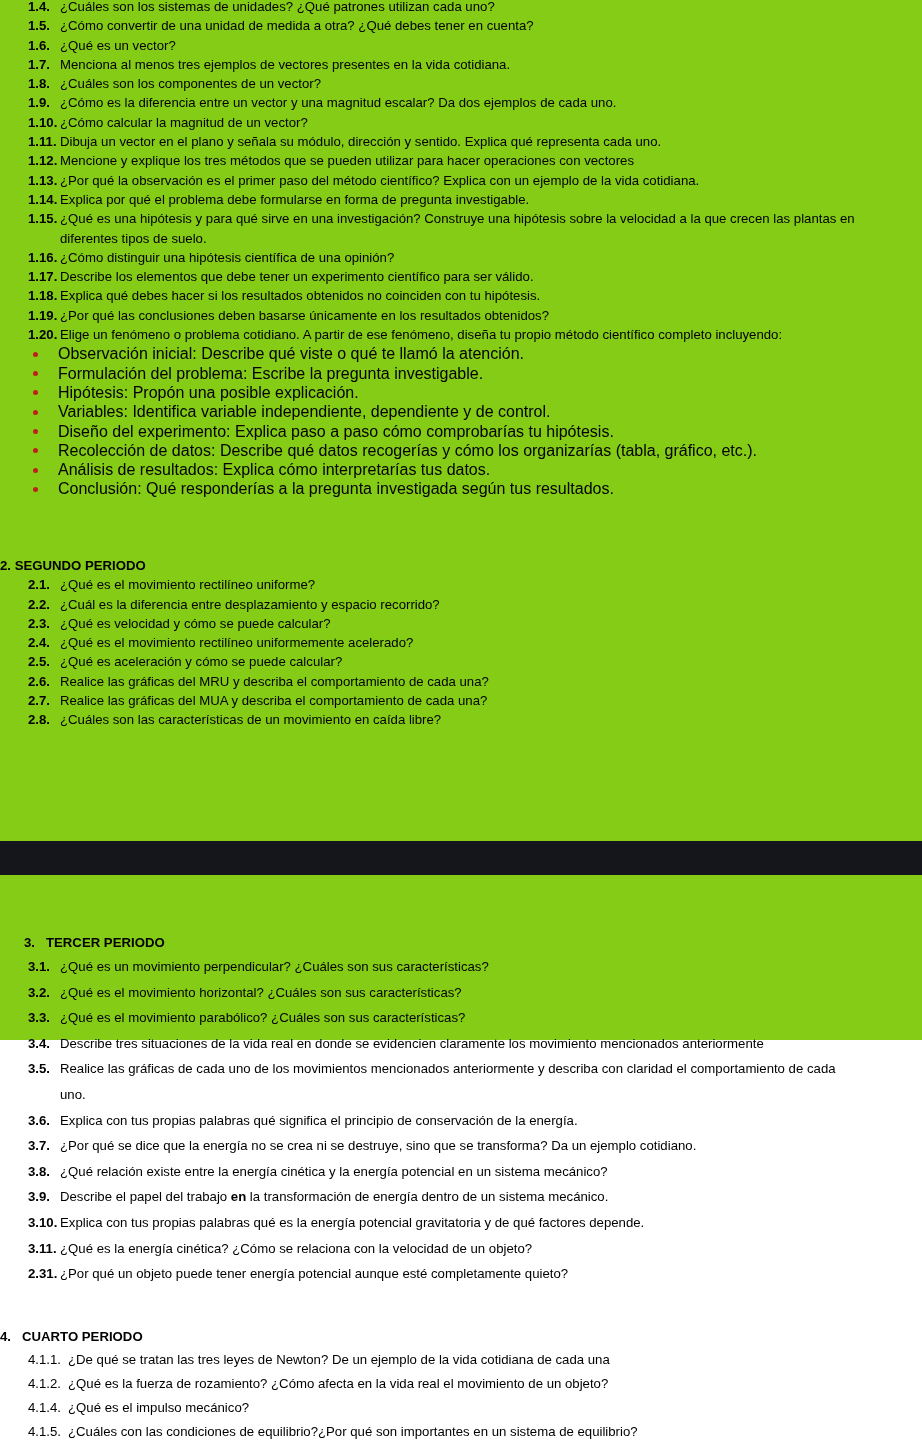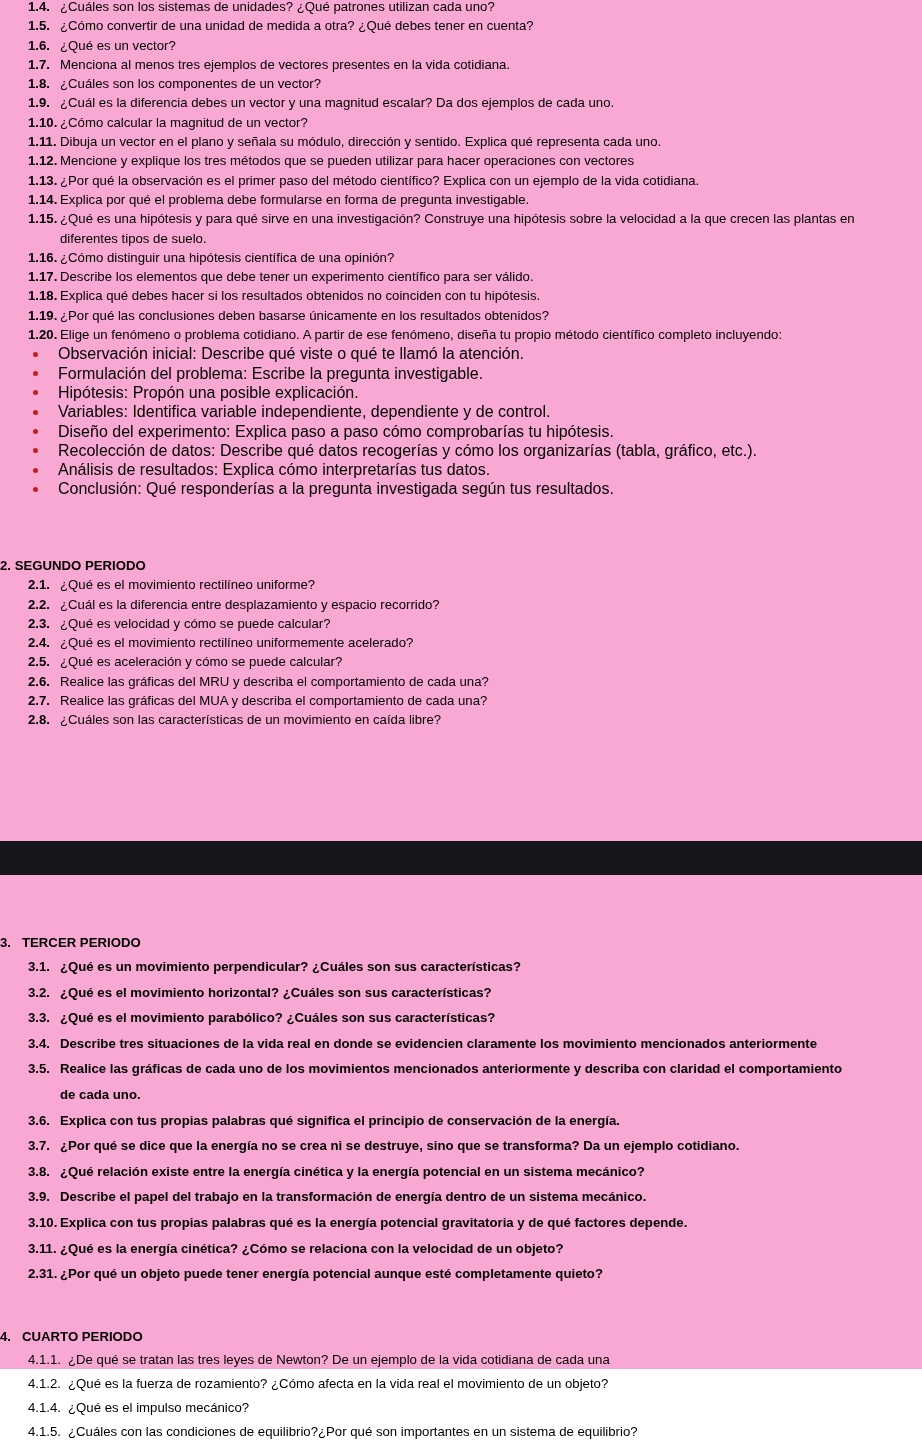--- a/index.html
+++ b/index.html
@@ -12,22 +12,22 @@
     height: 1455px;
     overflow: hidden;
     font-family: "Liberation Sans", sans-serif;
     color: #000000;
     -webkit-font-smoothing: antialiased;
   }
 
   .page {
     position: relative;
     width: 922px;
-    height: 1369px;
-    background: #f9a8d4;
+    height: 1040px;
+    background: #84cc16;
   }
 
   
   .qrow {
     display: flex;
     align-items: flex-start;
     font-size: 13.2px;
     line-height: 19.2px;
     color: #000;
   }
@@ -41,21 +41,21 @@
   }
 
   
   .block-a .qrow { line-height: 19.3px; }
   .block-a .qnum { width: 60px; padding-left: 28px; box-sizing: border-box; }
   .block-a .qtext { padding-right: 45px; }
 
   
   .block-c .qrow { line-height: 25.6px; }
   .block-c .qnum { width: 60px; padding-left: 28px; box-sizing: border-box; }
-  .block-c .qtext { padding-right: 70px; font-weight: bold; }
+  .block-c .qtext { padding-right: 70px; }
 
   
   .block-d .qrow { line-height: 24.0px; }
   .block-d .qnum { width: 68px; padding-left: 28px; box-sizing: border-box; font-weight: normal; }
   .block-d .qtext { padding-right: 60px; }
 
   
   .blist {
     list-style: none;
     margin: 0;
@@ -79,21 +79,21 @@
     background: #C0201C;
   }
 
   
   .section-head {
     font-size: 13.2px;
     line-height: 19.3px;
     font-weight: bold;
     white-space: pre;
   }
-  .section-head.spaced-c { line-height: 22px; }
+  .section-head.spaced-c { line-height: 22px; margin-left: 24px; }
   .section-head.spaced-d { line-height: 22px; }
 
   
   .band {
     position: absolute;
     left: 0;
     width: 922px;
     background: #14161b;
   }
 
@@ -122,21 +122,21 @@
         <div class="qrow">
           <span class="qnum">1.7.</span>
           <span class="qtext">Menciona al menos tres ejemplos de vectores presentes en la vida cotidiana.</span>
         </div>
         <div class="qrow">
           <span class="qnum">1.8.</span>
           <span class="qtext">¿Cuáles son los componentes de un vector?</span>
         </div>
         <div class="qrow">
           <span class="qnum">1.9.</span>
-          <span class="qtext">¿Cuál es la diferencia debes un vector y una magnitud escalar? Da dos ejemplos de cada uno.</span>
+          <span class="qtext">¿Cómo es la diferencia entre un vector y una magnitud escalar? Da dos ejemplos de cada uno.</span>
         </div>
         <div class="qrow">
           <span class="qnum">1.10.</span>
           <span class="qtext">¿Cómo calcular la magnitud de un vector?</span>
         </div>
         <div class="qrow">
           <span class="qnum">1.11.</span>
           <span class="qtext">Dibuja un vector en el plano y señala su módulo, dirección y sentido. Explica qué representa cada uno.</span>
         </div>
         <div class="qrow">

